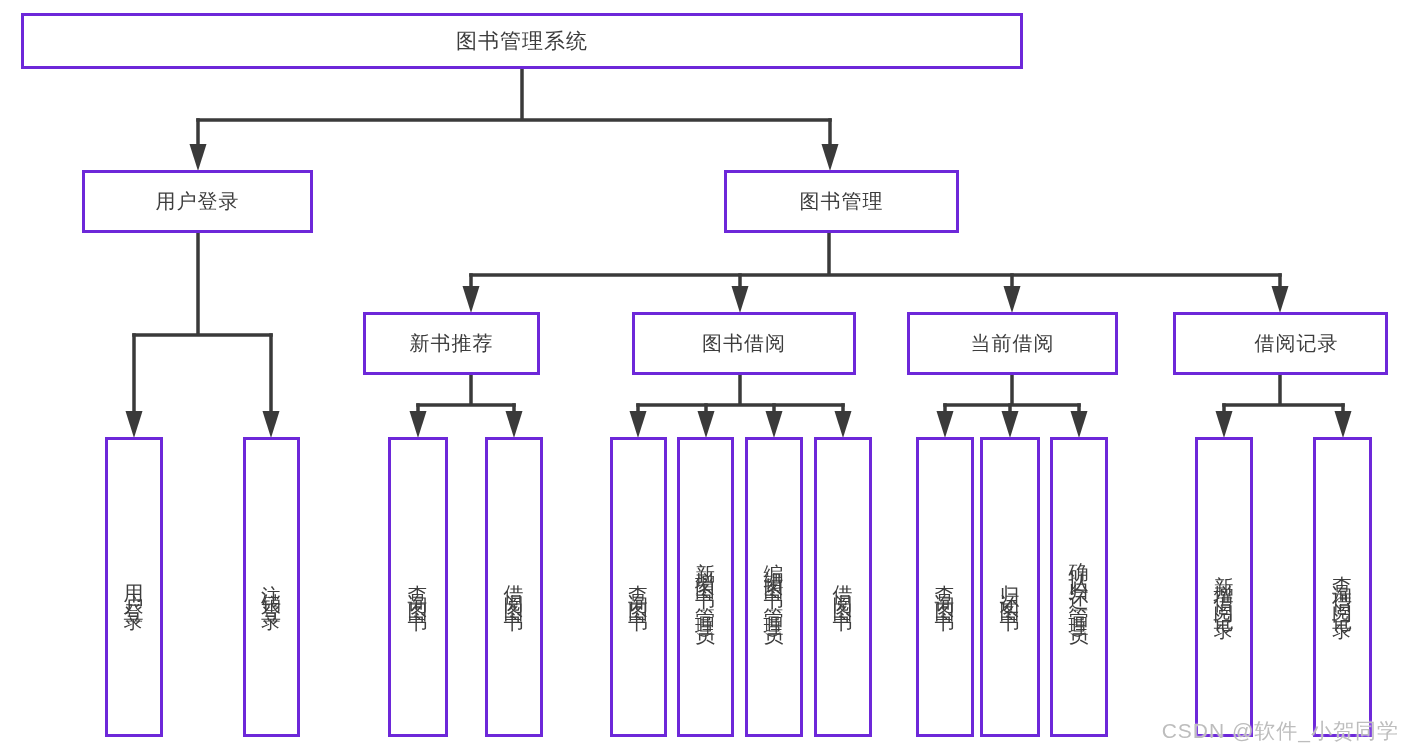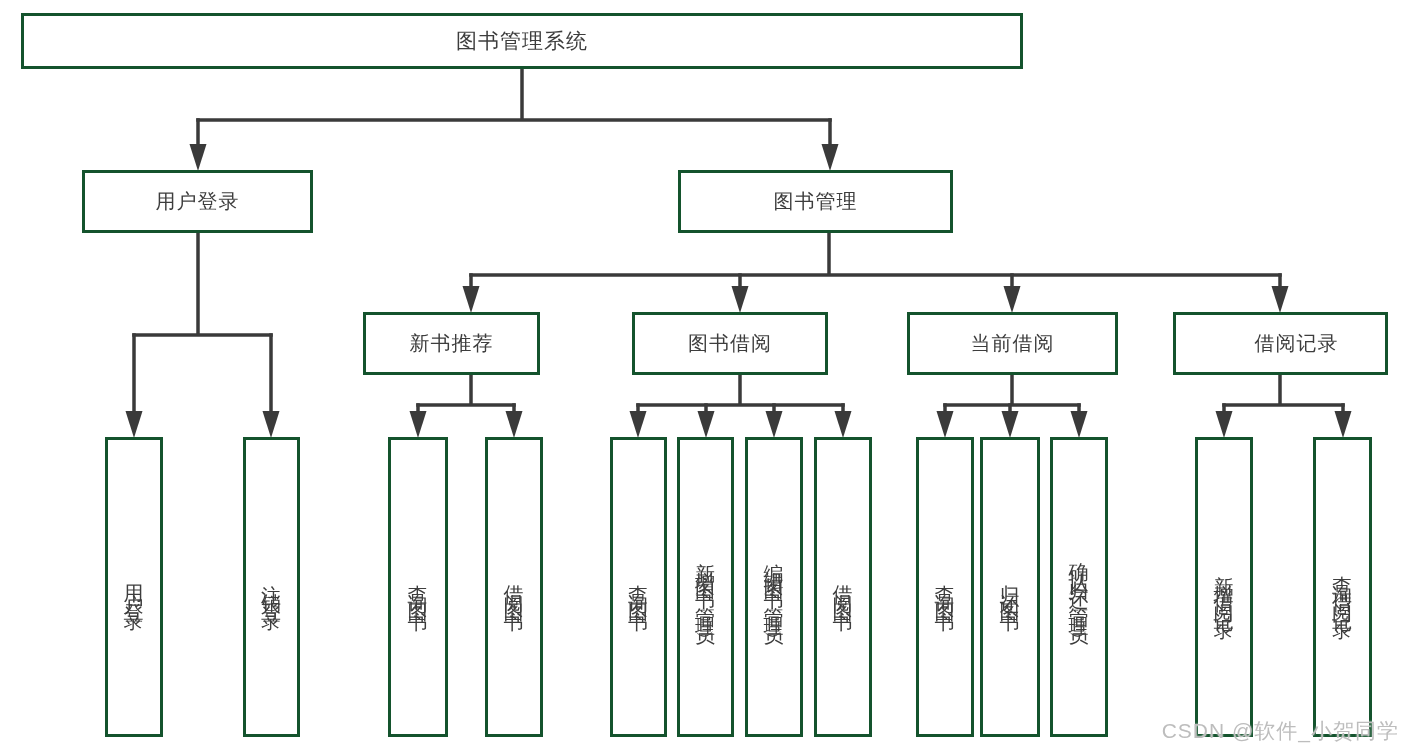--- a/index.html
+++ b/index.html
@@ -19,21 +19,21 @@
     position: absolute;
     left: 0;
     top: 0;
     width: 1405px;
     height: 747px;
     pointer-events: none;
   }
   .node {
     position: absolute;
     box-sizing: border-box;
-    border: 3px solid #14532d;
+    border: 3px solid #6d28d9;
     background: #ffffff;
     display: flex;
     align-items: center;
     justify-content: center;
     color: #3d3d3d;
     font-size: 20px;
     letter-spacing: 1px;
     z-index: 2;
   }
   .node[data-name="node-system-root"] { font-size: 21px; }
@@ -117,27 +117,27 @@
       <polygon points="1334.5,411 1351.5,411 1343,438" fill="#3a3a3a"></polygon>
     </svg>
 
   <div class="watermark" data-name="watermark">CSDN @软件_小贺同学</div>
 <div class="node" data-name="node-system-root" style="left: 21px; top: 13px; width: 1002px; height: 56px;">
       <span class="label" data-name="node-label">图书管理系统</span>
     </div>
     <div class="node" data-name="node-user-login" style="left: 82px; top: 170px; width: 231px; height: 63px;">
       <span class="label" data-name="node-label">用户登录</span>
     </div>
-    <div class="node" data-name="node-book-management" style="left: 678px; top: 170px; width: 275px; height: 63px;">
+    <div class="node" data-name="node-book-management" style="left: 724px; top: 170px; width: 235px; height: 63px;">
       <span class="label" data-name="node-label">图书管理</span>
     </div>
     <div class="node" data-name="node-new-book-recommend" style="left: 363px; top: 312px; width: 177px; height: 63px;">
       <span class="label" data-name="node-label">新书推荐</span>
     </div>
-    <div class="node" data-name="node-book-borrowing" style="left: 632px; top: 312px; width: 196px; height: 63px;">
+    <div class="node" data-name="node-book-borrowing" style="left: 632px; top: 312px; width: 224px; height: 63px;">
       <span class="label" data-name="node-label">图书借阅</span>
     </div>
     <div class="node" data-name="node-current-borrowing" style="left: 907px; top: 312px; width: 211px; height: 63px; font-family: Liberation Mono, monospace;">
       <span class="label" data-name="node-label">当前借阅</span>
     </div>
     <div class="node" data-name="node-borrowing-records" style="left: 1173px; top: 312px; width: 215px; height: 63px; padding-left: 32px;">
       <span class="label" data-name="node-label">借阅记录</span>
     </div>
     <div class="node vertical" data-name="node-leaf-user-login" style="left: 105px; top: 437px; width: 58px; height: 300px;">
       <span class="label" data-name="node-label">用户登录</span>

